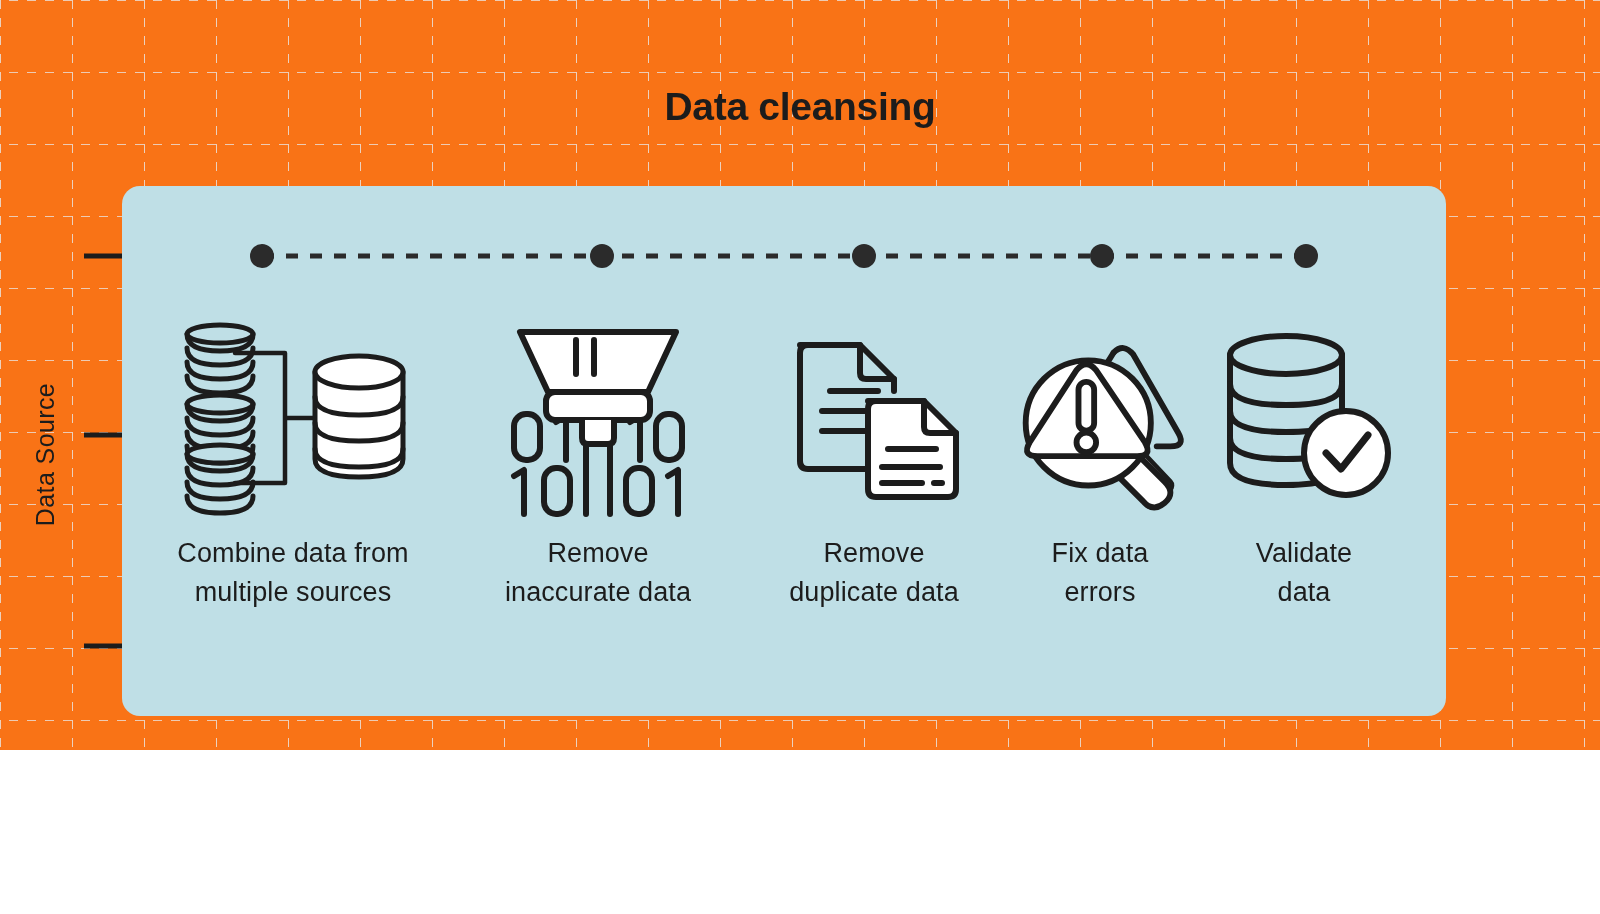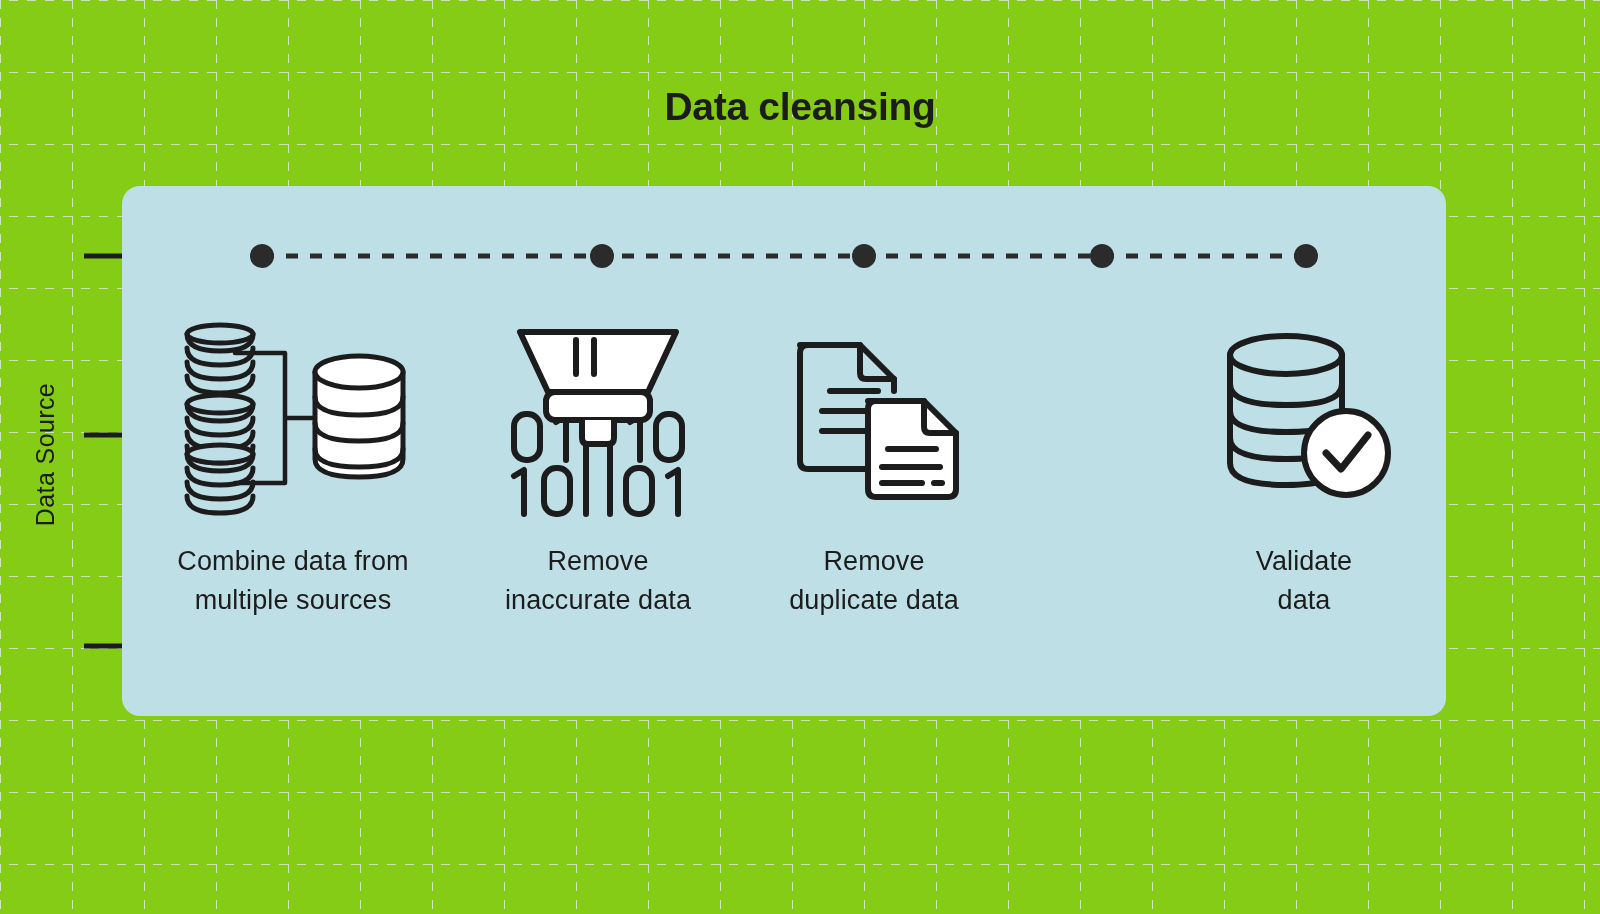--- a/index.html
+++ b/index.html
@@ -7,22 +7,22 @@
     margin: 0;
     padding: 0;
     background: #ffffff;
   }
   body {
     font-family: "Liberation Sans", sans-serif;
   }
   #canvas {
     position: relative;
     width: 1600px;
-    height: 914px;
-    background: #84cc16;
+    height: 750px;
+    background: #f97316;
     overflow: hidden;
   }
   
   #grid-bg {
     position: absolute;
     left: 0; top: 0;
     width: 1600px; height: 914px;
     pointer-events: none;
   }
   #page-title {
@@ -78,21 +78,21 @@
     height: 200px;
     display: flex;
     align-items: center;
     justify-content: center;
   }
   .step-label {
     font-size: 27px;
     line-height: 1.44;
     color: #1c1c1c;
     letter-spacing: 0.1px;
-    margin-top: 24px;
+    margin-top: 16px;
     white-space: pre-line;
   }
   #step-0 { left: 128px; width: 330px; }
   #step-1 { left: 462px; width: 272px; }
   #step-2 { left: 736px; width: 276px; }
   #step-3 { left: 1012px; width: 176px; }
   #step-4 { left: 1194px; width: 220px; }
 </style>
 </head>
 <body>
@@ -228,20 +228,44 @@
           <path d="M 84 78 L 140 78 L 172 110 L 172 166 Q 172 174 164 174 L 92 174 Q 84 174 84 166 L 84 86 Q 84 78 92 78 Z" fill="#ffffff"></path>
           <path d="M 140 78 L 140 104 Q 140 110 146 110 L 172 110"></path>
           <path d="M 104 126 L 152 126 M 98 144 L 156 144 M 98 160 L 138 160 M 150 160 L 158 160"></path>
         </g>
       </svg>
     </div>
     <div class="step-label">Remove
 duplicate data</div>
   </div>
 
+  <div class="step" id="step-3">
+    <div class="step-icon">
+      <svg width="180" height="190" viewBox="0 0 180 190">
+        <g fill="none" stroke="#1c1c1c" stroke-width="6" stroke-linecap="round" stroke-linejoin="round">
+
+          <path d="M 104 28 Q 114 18 124 30 L 170 110 Q 178 124 162 124 L 148 124"></path>
+          <path d="M 104 28 L 94 44"></path>
+
+          <path d="M 126 130 L 158 164" stroke-width="16"></path>
+          <path d="M 126 130 L 158 164" stroke="#ffffff" stroke-width="7"></path>
+          <path d="M 120 124 L 156 160 Q 168 172 156 182 Q 144 192 134 180 L 100 146" stroke-width="6" fill="#ffffff"></path>
+
+          <circle cx="78" cy="100" r="64" fill="#ffffff"></circle>
+
+          <path d="M 66 46 Q 76 34 86 46 L 136 120 Q 144 134 128 134 L 26 134 Q 10 134 18 120 Z" fill="#ffffff"></path>
+
+          <rect x="68" y="58" width="16" height="50" rx="8" fill="#ffffff"></rect>
+          <circle cx="76" cy="120" r="10" fill="#ffffff"></circle>
+        </g>
+      </svg>
+    </div>
+    <div class="step-label">Fix data
+errors</div>
+  </div>
 
   <div class="step" id="step-4">
     <div class="step-icon">
       <svg width="180" height="175" viewBox="0 0 180 175">
         <g fill="none" stroke="#1c1c1c" stroke-width="6" stroke-linecap="round" stroke-linejoin="round">
 
           <path d="M 16 24 L 16 132 Q 16 154 72 154 Q 128 154 128 132 L 128 24"></path>
           <ellipse cx="72" cy="24" rx="56" ry="19"></ellipse>
           <path d="M 16 53 Q 16 74 72 74 Q 128 74 128 53"></path>
           <path d="M 16 80 Q 16 101 72 101 Q 128 101 128 80"></path>

